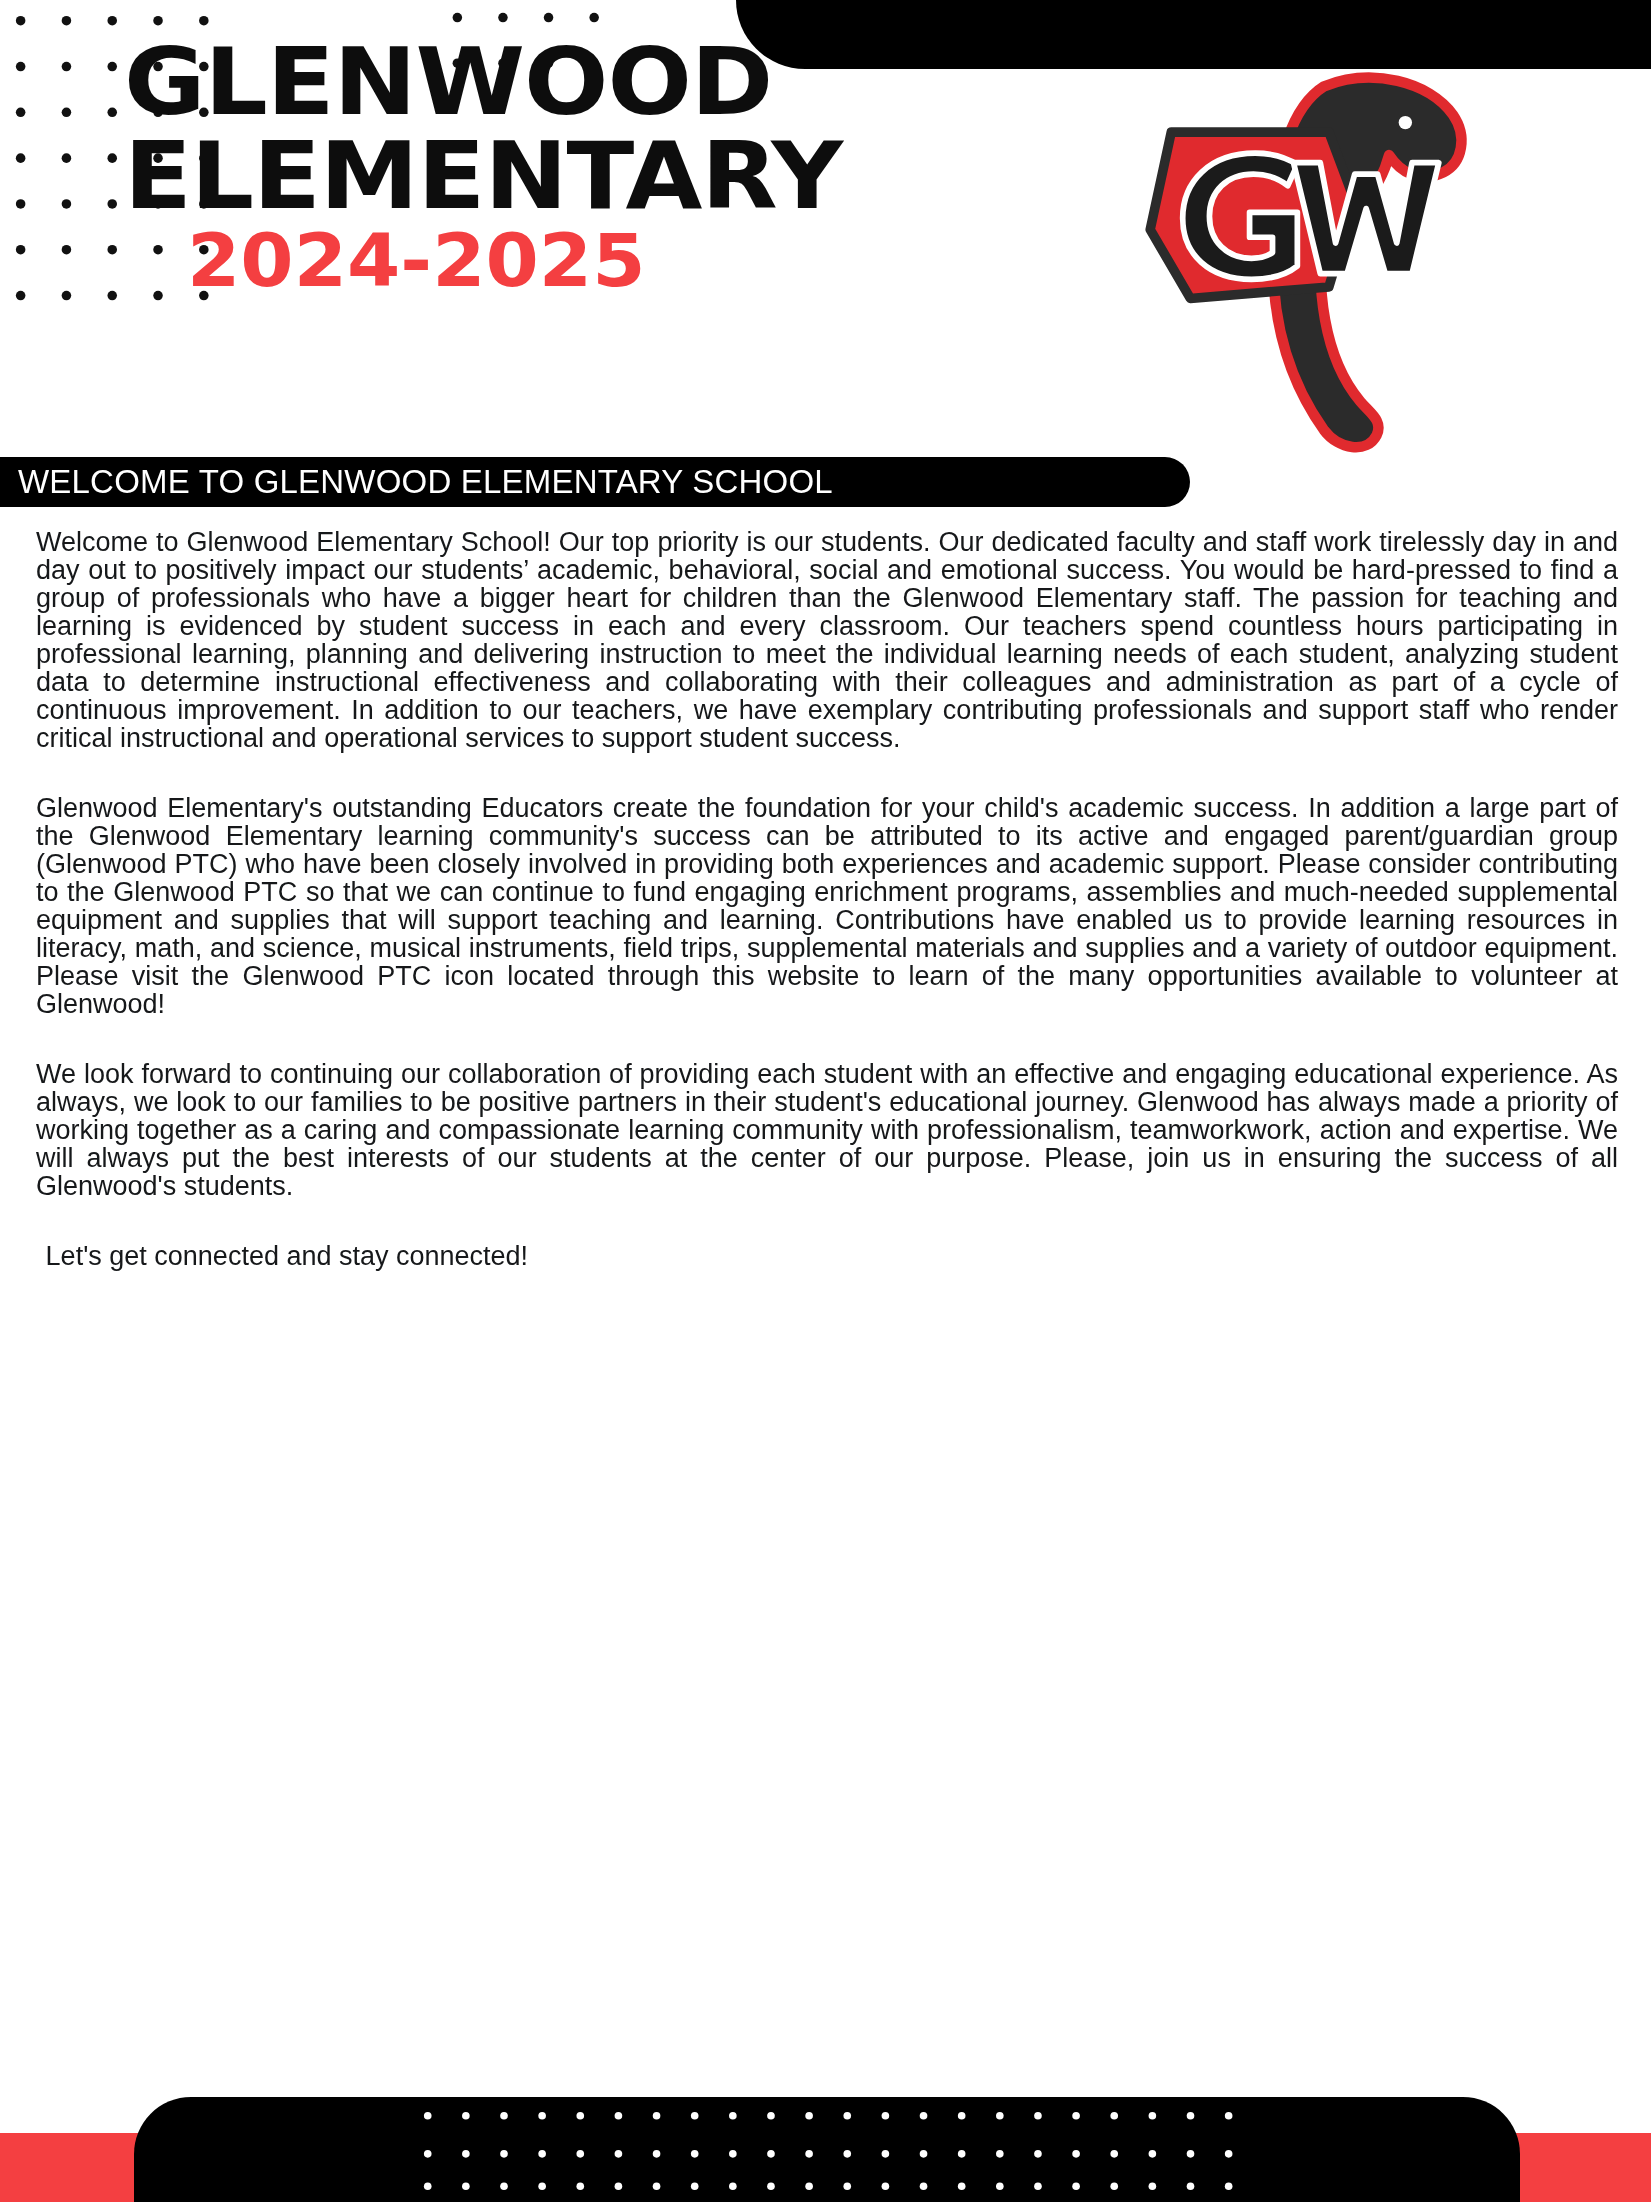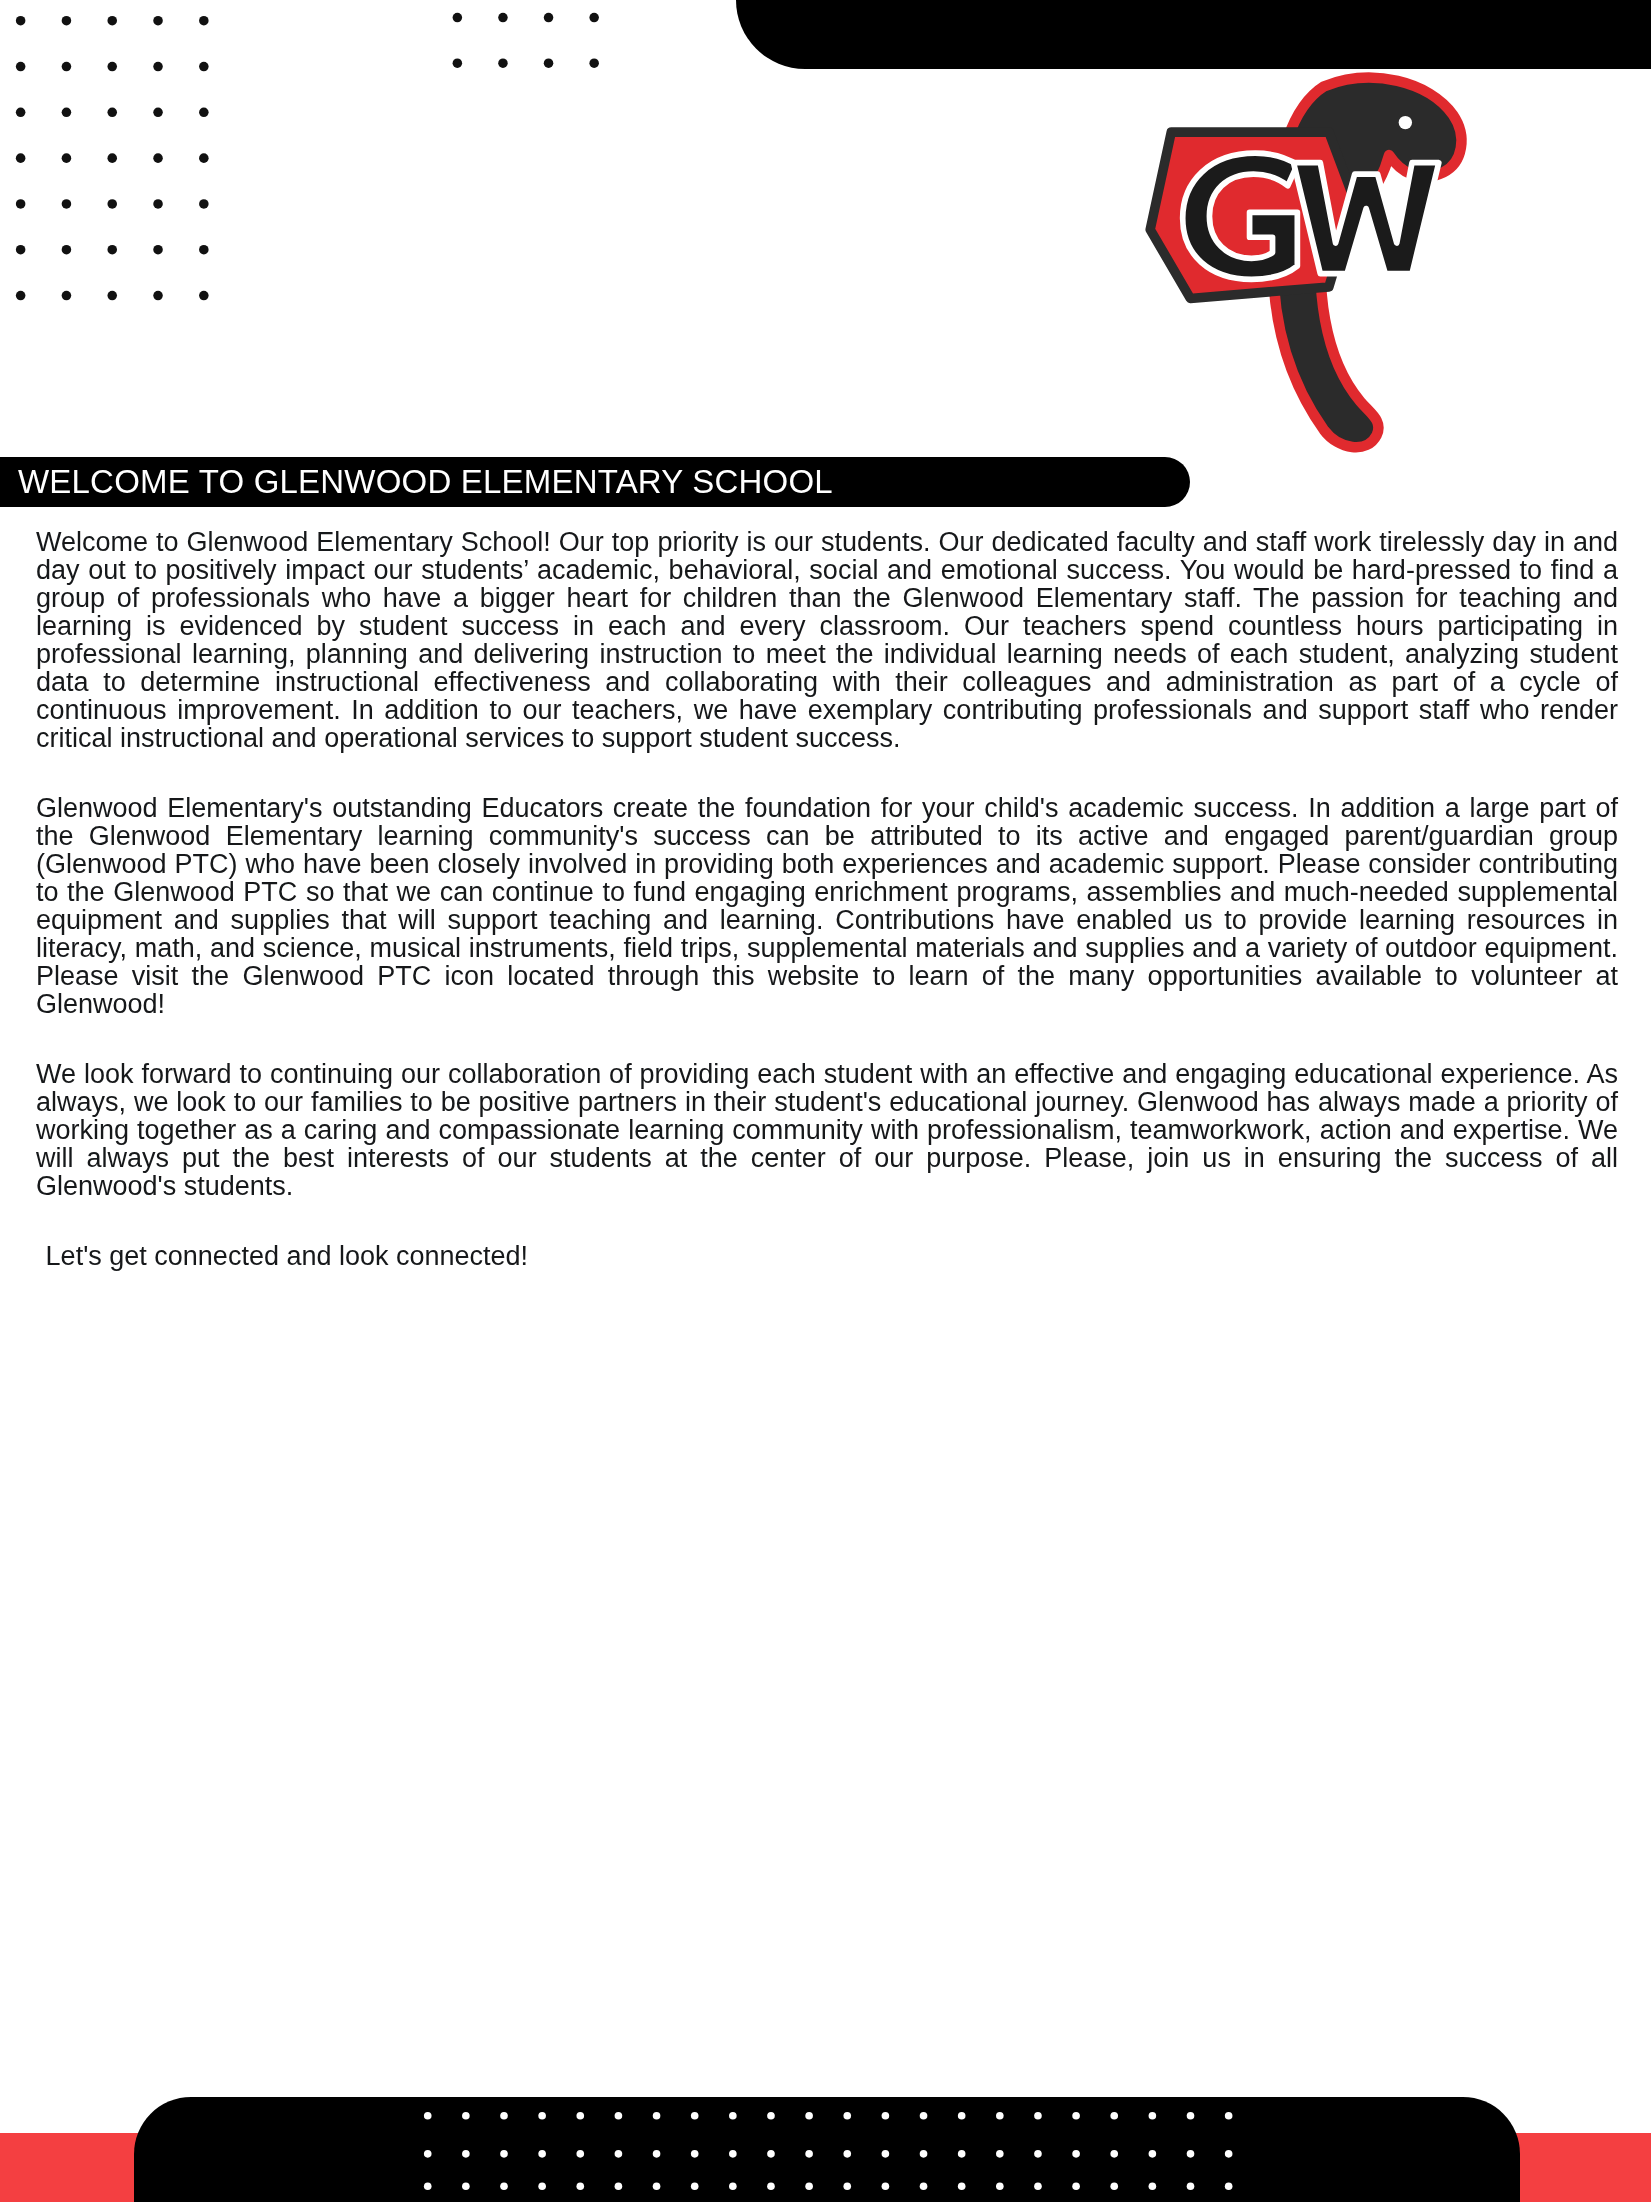--- a/index.html
+++ b/index.html
@@ -218,20 +218,25 @@
         <circle cx="56" cy="8" r="5"></circle>
         <circle cx="104" cy="8" r="5"></circle>
         <circle cx="152" cy="8" r="5"></circle>
       <circle cx="8" cy="56" r="5"></circle>
         <circle cx="56" cy="56" r="5"></circle>
         <circle cx="104" cy="56" r="5"></circle>
         <circle cx="152" cy="56" r="5"></circle>
     </g>
   </svg>
 
+  <div class="title-block">
+    <div class="title-line">GLENWOOD</div>
+    <div class="title-line second">ELEMENTARY</div>
+    <div class="title-year">2024-2025</div>
+  </div>
 
   <svg class="logo" viewBox="0 0 360 430" xmlns="http://www.w3.org/2000/svg">
 
     <path d="M150 170 C140 250 150 330 200 400 C215 420 245 425 255 405 C262 390 248 382 238 370 C200 325 190 250 200 180 Z" fill="#2b2b2b" stroke="#e02a2e" stroke-width="11" stroke-linejoin="round"></path>
 
     <path d="M200 40 C250 20 310 35 335 70 C350 92 345 120 325 130 C300 142 280 130 268 112
              C258 150 230 180 195 190 L150 172 C150 120 165 62 200 40 Z" fill="#2b2b2b" stroke="#e02a2e" stroke-width="11" stroke-linejoin="round"></path>
 
     <circle cx="285" cy="78" r="7" fill="#ffffff"></circle>
 
@@ -245,21 +250,21 @@
 
   <div class="banner">
     <span class="banner-text">WELCOME TO GLENWOOD ELEMENTARY SCHOOL</span>
   </div>
 </div>
 
 <div class="content">
   <p class="para">Welcome to Glenwood Elementary School! Our top priority is our students. Our dedicated faculty and staff work tirelessly day in and day out to positively impact our students’ academic, behavioral, social and emotional success. You would be hard-pressed to find a group of professionals who have a bigger heart for children than the Glenwood Elementary staff. The passion for teaching and learning is evidenced by student success in each and every classroom. Our teachers spend countless hours participating in professional learning, planning and delivering instruction to meet the individual learning needs of each student, analyzing student data to determine instructional effectiveness and collaborating with their colleagues and administration as part of a cycle of continuous improvement. In addition to our teachers, we have exemplary contributing professionals and support staff who render critical instructional and operational services to support student success.</p>
   <p class="para">Glenwood Elementary's outstanding Educators create the foundation for your child's academic success. In addition a large part of the Glenwood Elementary learning community's success can be attributed to its active and engaged parent/guardian group (Glenwood PTC) who have been closely involved in providing both experiences and academic support. Please consider contributing to the Glenwood PTC so that we can continue to fund engaging enrichment programs, assemblies and much-needed supplemental equipment and supplies that will support teaching and learning. Contributions have enabled us to provide learning resources in literacy, math, and science, musical instruments, field trips, supplemental materials and supplies and a variety of outdoor equipment. Please visit the Glenwood PTC icon located through this website to learn of the many opportunities available to volunteer at Glenwood!</p>
   <p class="para">We look forward to continuing our collaboration of providing each student with an effective and engaging educational experience. As always, we look to our families to be positive partners in their student's educational journey. Glenwood has always made a priority of working together as a caring and compassionate learning community with professionalism, teamworkwork, action and expertise. We will always put the best interests of our students at the center of our purpose. Please, join us in ensuring the success of all Glenwood's students.</p>
-  <p class="para last-line-note"> Let's get connected and look connected!</p>
+  <p class="para last-line-note"> Let's get connected and stay connected!</p>
 </div>
 
 <div class="footer">
   <div class="footer-red"></div>
   <div class="footer-black"></div>
   <svg class="footer-dots" viewBox="0 0 860 86" xmlns="http://www.w3.org/2000/svg">
     <g fill="#ffffff">
       <circle cx="6" cy="6" r="4"></circle>
         <circle cx="46" cy="6" r="4"></circle>
         <circle cx="86" cy="6" r="4"></circle>

